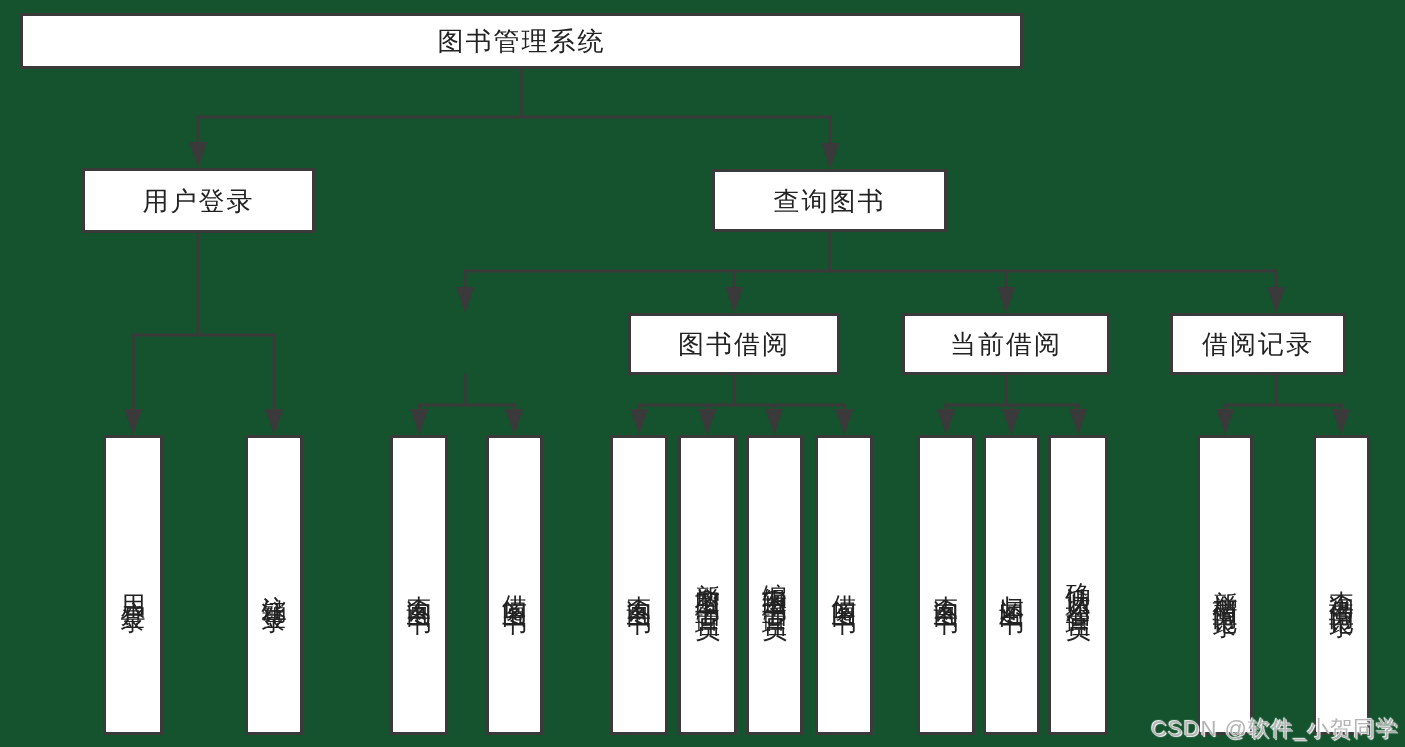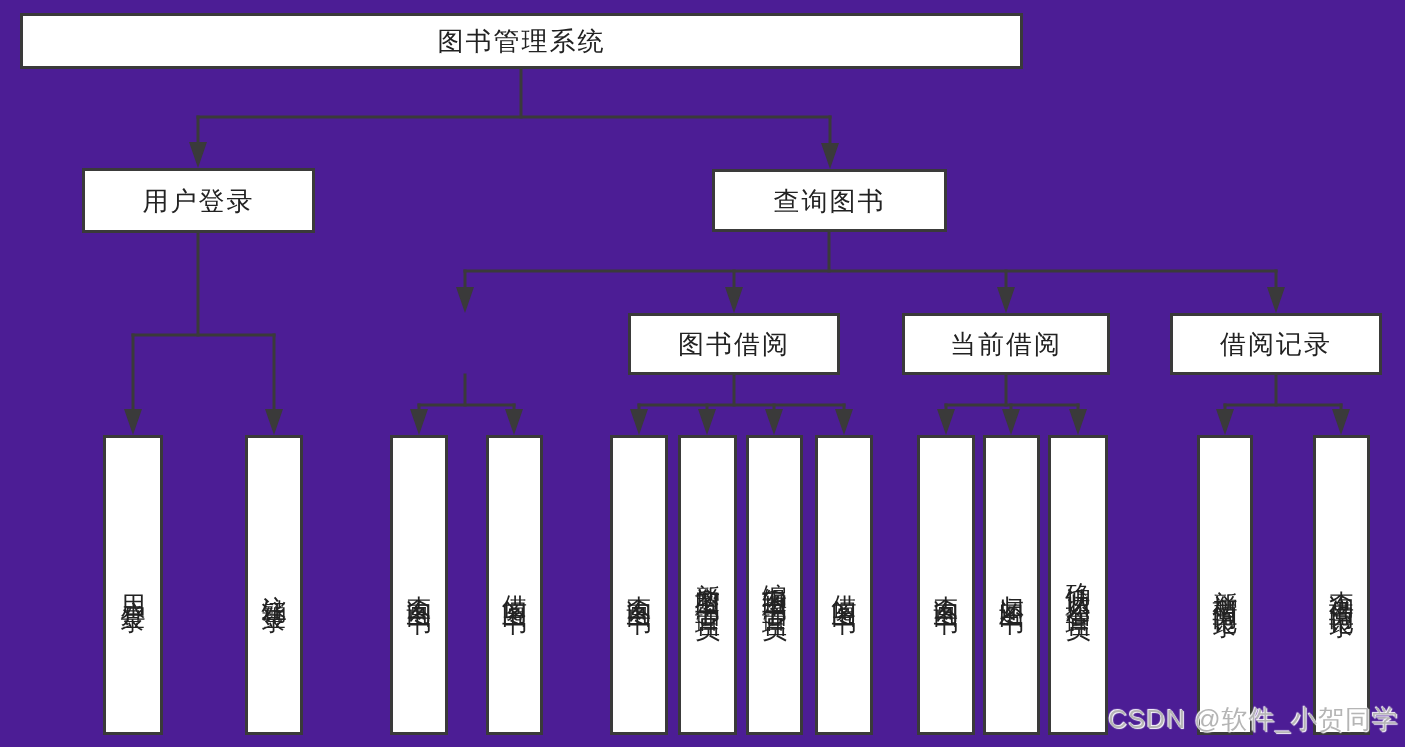--- a/index.html
+++ b/index.html
@@ -1,20 +1,20 @@
 <!DOCTYPE html>
 <html><head>
 <meta charset="utf-8">
 <style>
   html, body { margin: 0; padding: 0; background: #ffffff; }
   .canvas {
     position: relative;
     width: 1405px;
     height: 747px;
-    background: #4c1d95;
+    background: #14532d;
     overflow: hidden;
     font-family: "Liberation Sans", "DejaVu Sans", sans-serif;
   }
   .connector-layer {
     position: absolute;
     left: 0; top: 0;
     width: 1405px; height: 747px;
     z-index: 1;
   }
   .node {
@@ -39,42 +39,42 @@
   }
   
   #n-root { left: 20px; top: 13px; width: 1003px; height: 56px; }
   
   #n-login { left: 82px;  top: 168px; width: 233px; height: 65px; }
   #n-mgmt  { left: 712px; top: 169px; width: 235px; height: 63px; }
   
   #n-recommend { left: 362px;  top: 313px; width: 206px; height: 62px; }
   #n-borrow    { left: 628px;  top: 313px; width: 212px; height: 62px; }
   #n-current   { left: 902px;  top: 313px; width: 208px; height: 62px; }
-  #n-records   { left: 1170px; top: 313px; width: 212px; height: 62px; }
+  #n-records   { left: 1170px; top: 313px; width: 176px; height: 62px; }
   
   .leaf { top: 435px; height: 300px; }
   #lf-login-0   { left: 103px;  width: 60px; }
   #lf-login-1   { left: 245px;  width: 58px; }
   #lf-rec0-0    { left: 390px;  width: 58px; }
   #lf-rec0-1    { left: 486px;  width: 57px; }
   #lf-bor-0     { left: 610px;  width: 58px; }
   #lf-bor-1     { left: 678px;  width: 59px; }
   #lf-bor-2     { left: 746px;  width: 57px; }
   #lf-bor-3     { left: 815px;  width: 58px; }
   #lf-cur-0     { left: 917px;  width: 58px; }
   #lf-cur-1     { left: 983px;  width: 57px; }
   #lf-cur-2     { left: 1048px; width: 60px; }
   #lf-rcd-0     { left: 1197px; width: 56px; }
   #lf-rcd-1     { left: 1313px; width: 57px; }
   .watermark {
     position: absolute;
     right: 6px;
-    bottom: 10px;
+    bottom: 3px;
     z-index: 3;
-    font-size: 26px;
+    font-size: 22px;
     letter-spacing: 1px;
     color: #b5b5b5;
     text-shadow: 1px 1px 1px #ffffff, -1px -1px 1px #ffffff;
     white-space: nowrap;
   }
 </style>
 </head>
 <body>
 
 <div class="canvas">

